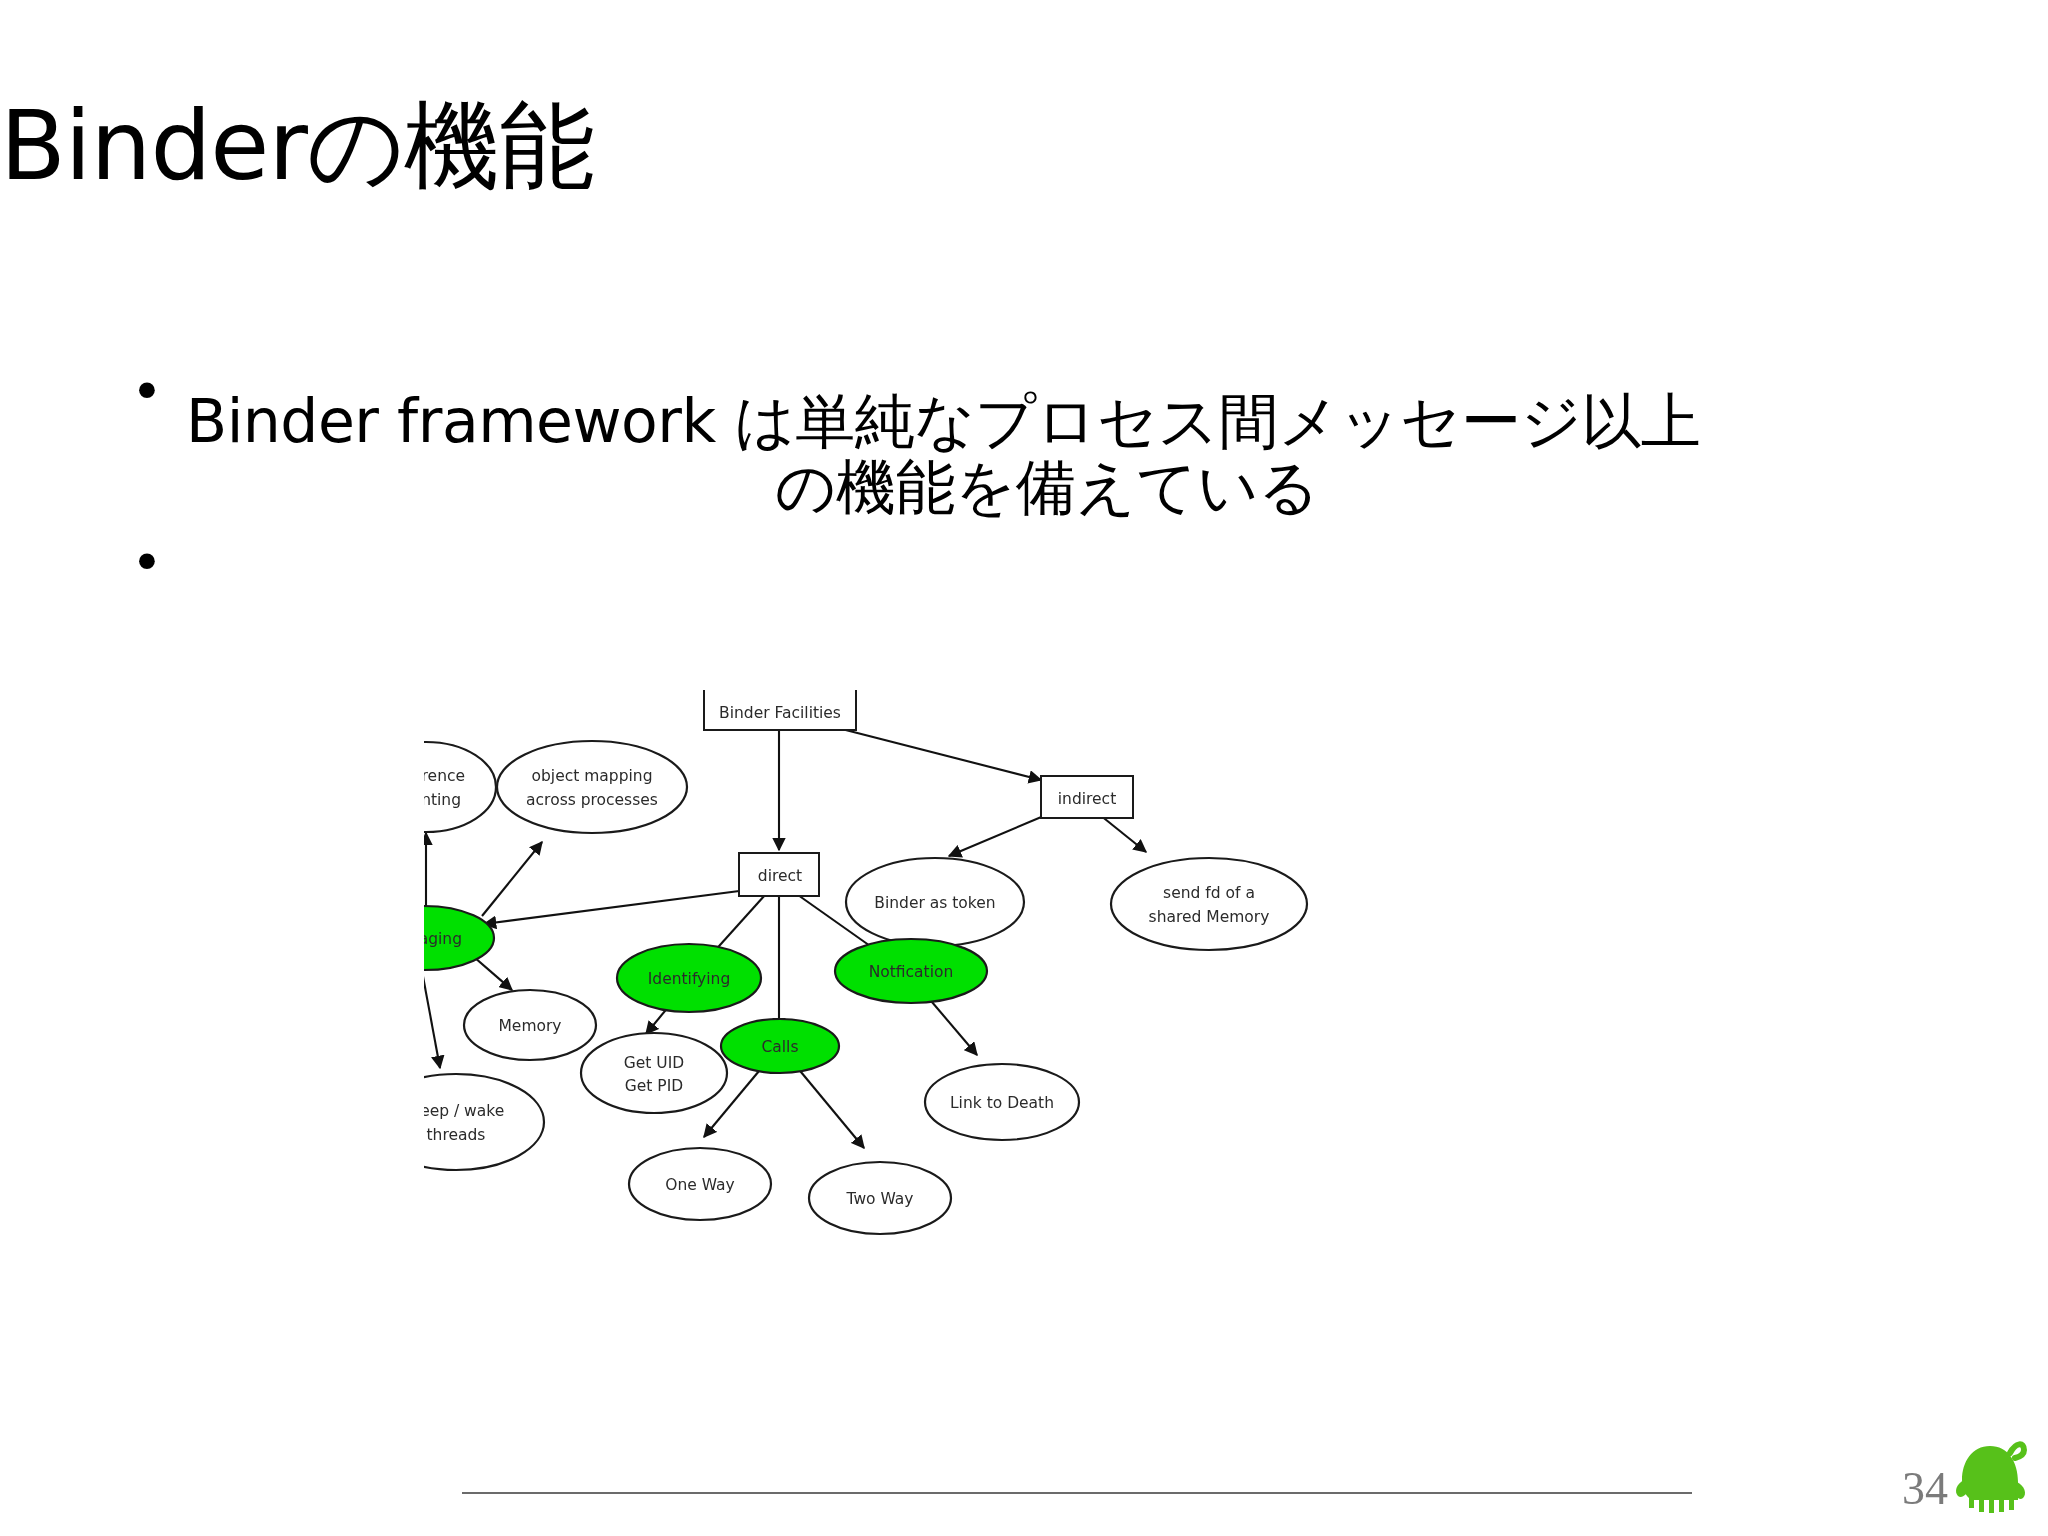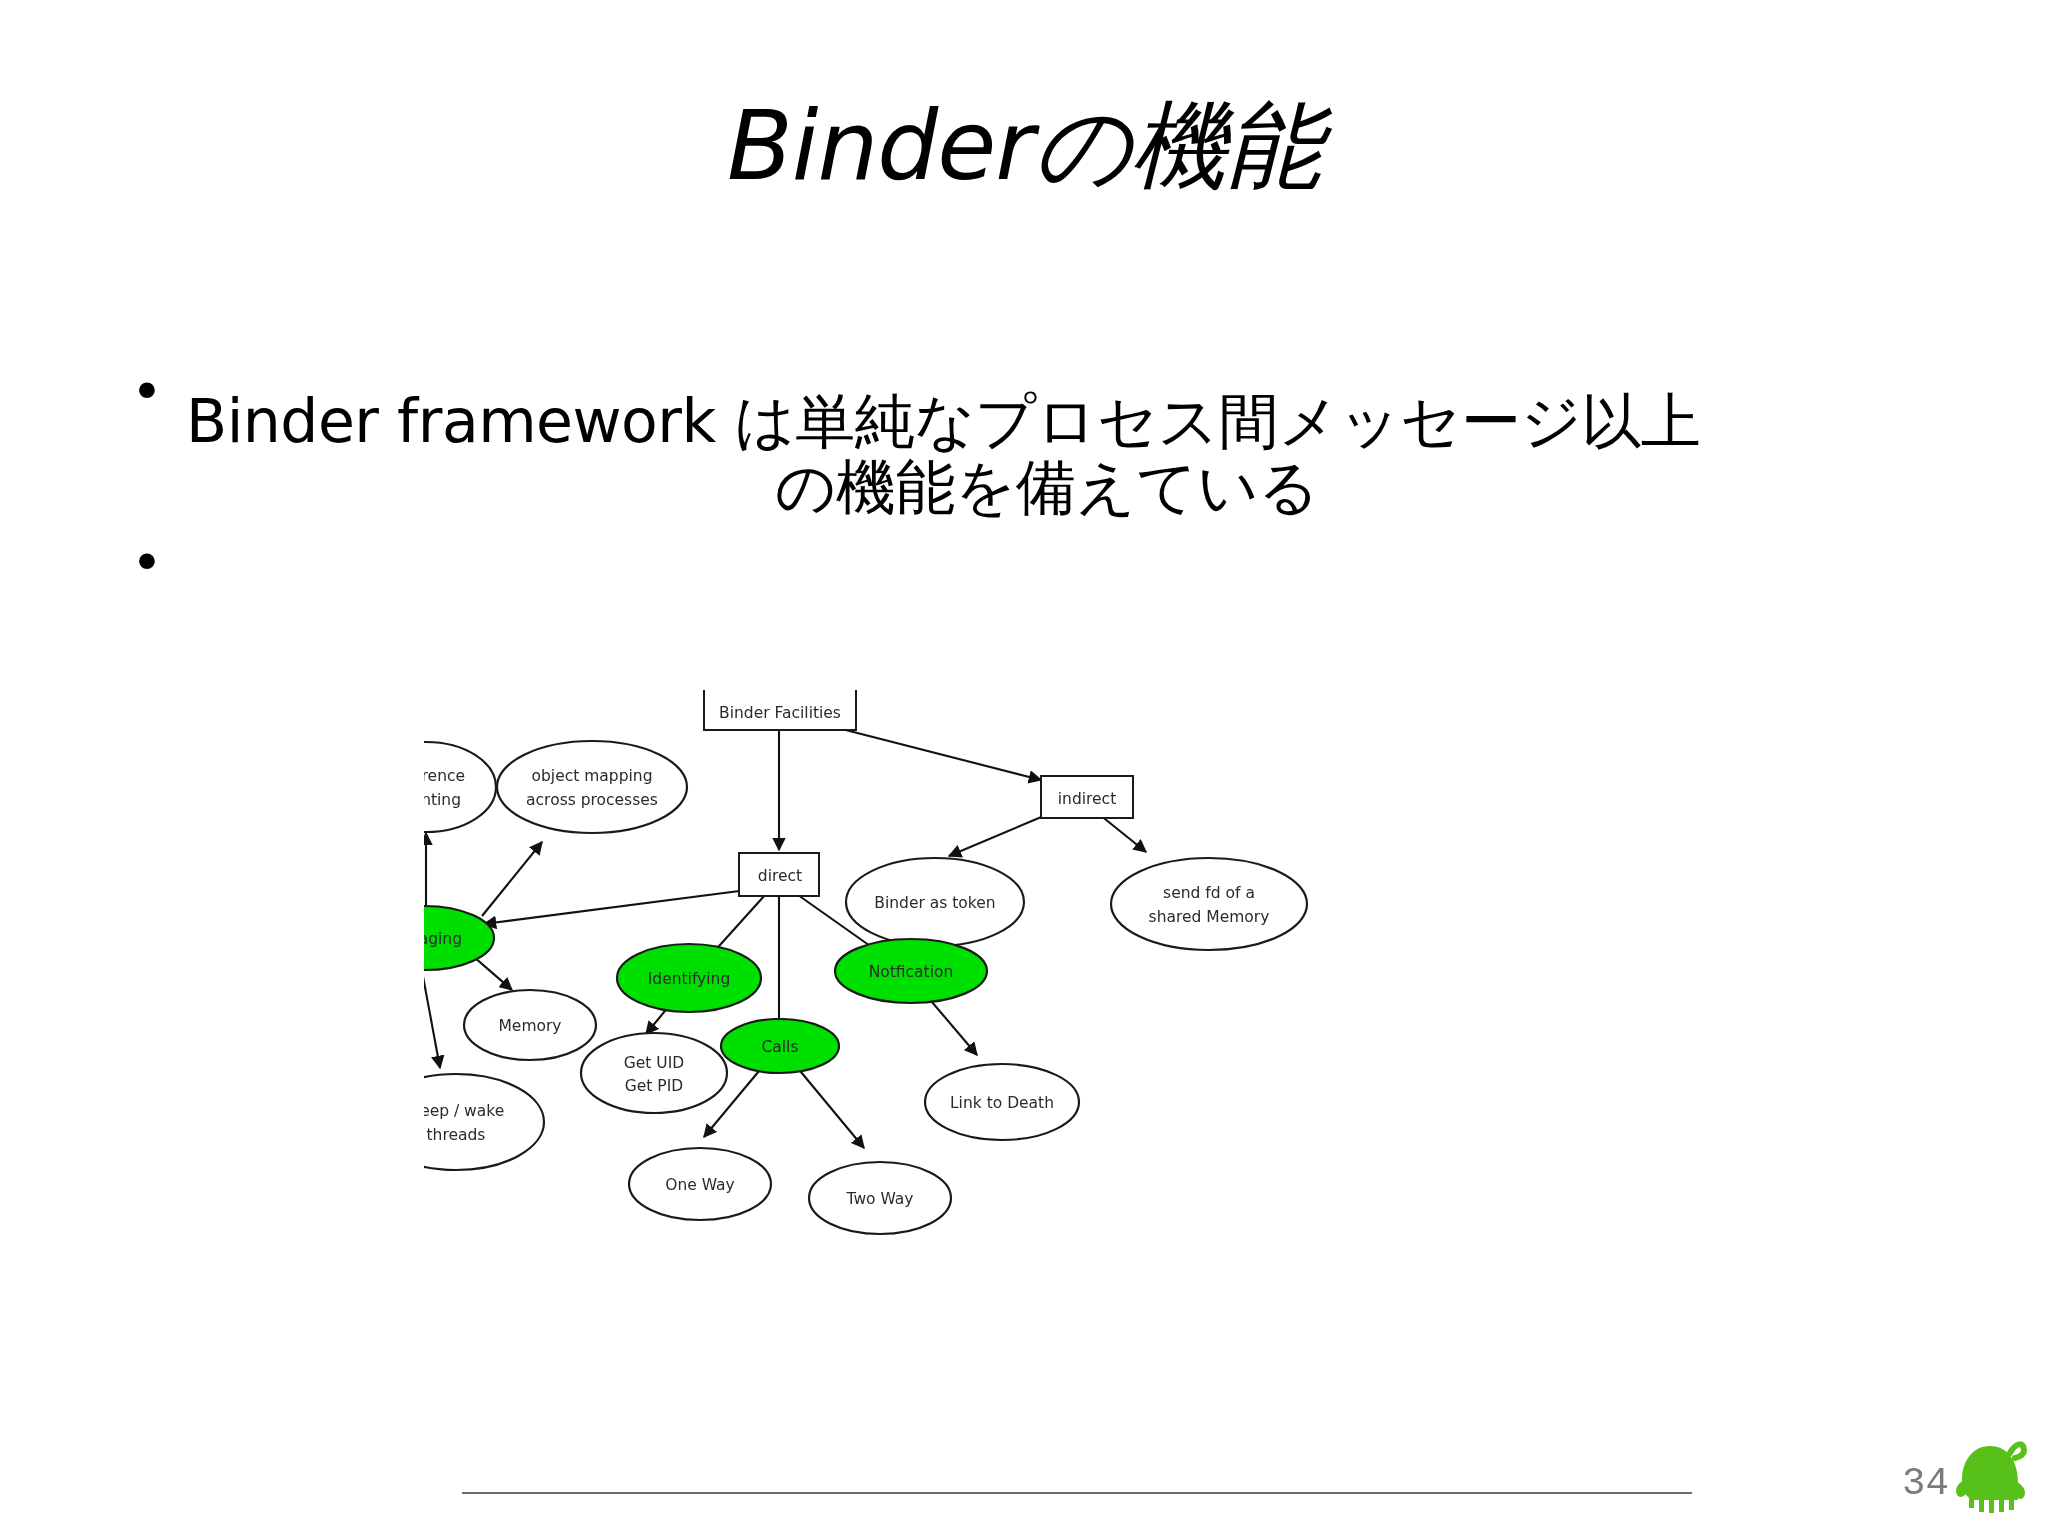--- a/index.html
+++ b/index.html
@@ -14,28 +14,27 @@
     overflow: hidden;
     font-family: "DejaVu Sans", "Liberation Sans", sans-serif;
   }
 
   
   #slide-title {
     position: absolute;
     top: 96px;
     left: 0;
     width: 2048px;
-    text-align: center;
+    text-align: left;
     font-size: 96px;
     line-height: 1.05;
     font-weight: 400;
     color: #000000;
     letter-spacing: -1px;
     white-space: pre;
-    font-style: italic;
   }
 
   
   #bullet-list {
     position: absolute;
     top: 355px;
     left: 108px;
     width: 1800px;
   }
   .bullet-row {
@@ -84,23 +83,23 @@
     left: 462px;
     top: 1492px;
     width: 1230px;
     height: 2px;
     background: #6b6b6b;
   }
   #page-number {
     position: absolute;
     left: 1902px;
     top: 1462px;
-    font-size: 39px;
+    font-size: 46px;
     color: #7b7b7b;
-    font-family: Liberation Mono, monospace;
+    font-family: Liberation Serif, serif;
   }
   #android-logo {
     position: absolute;
     left: 1952px;
     top: 1436px;
     width: 78px;
     height: 92px;
   }
 </style>
 </head>

